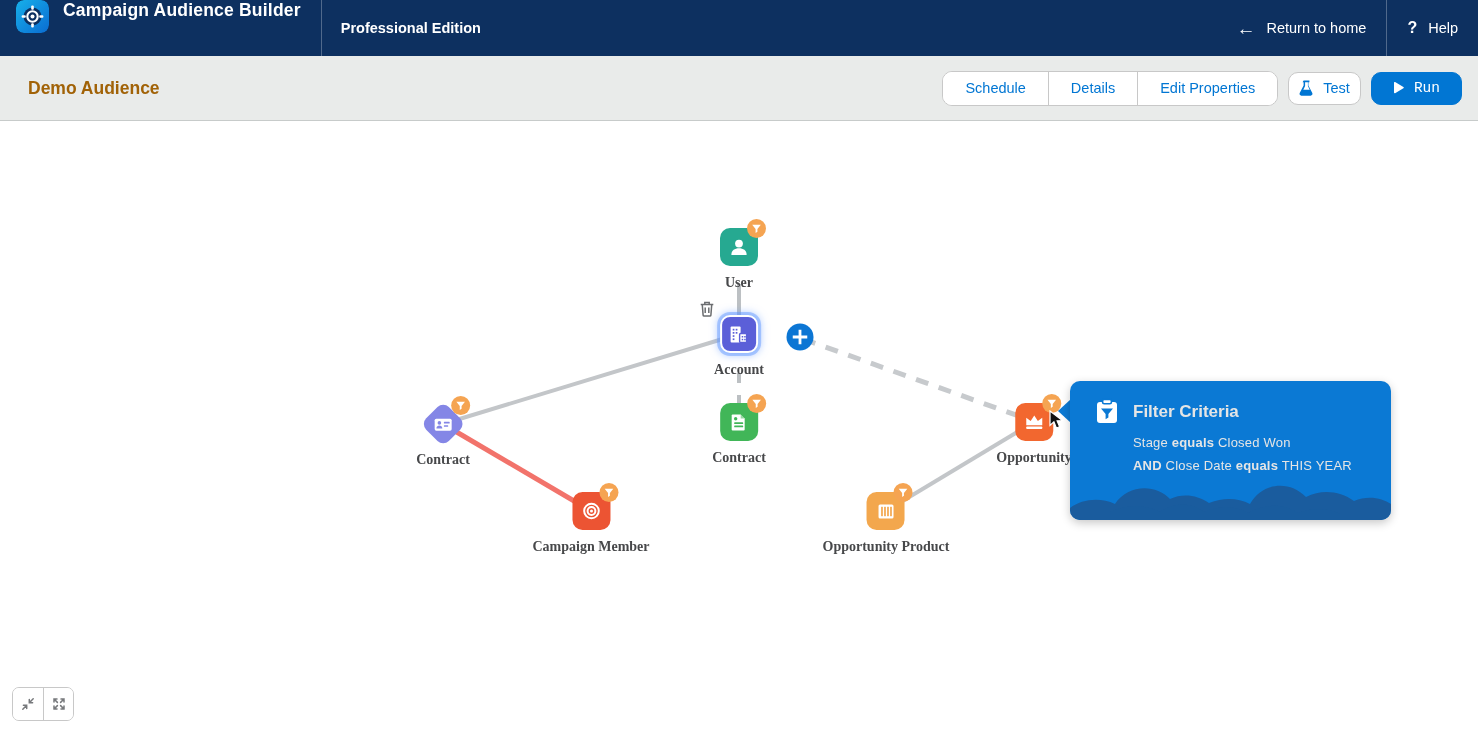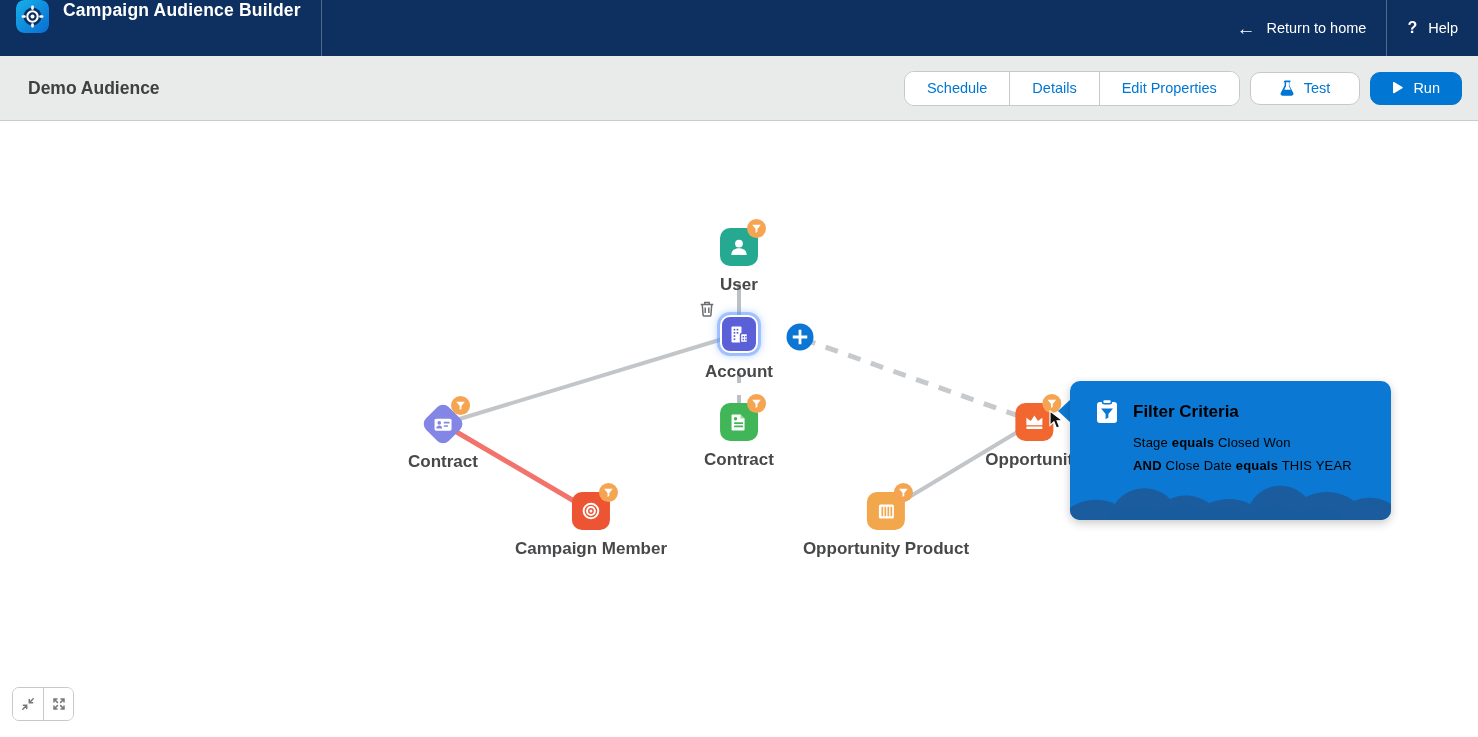--- a/index.html
+++ b/index.html
@@ -15,53 +15,53 @@
   .edition { display:flex; align-items:center; padding-left:19px; font-size:14.5px; font-weight:600; }
   .nav-spacer { flex:1; }
   .nav-right { display:flex; align-items:stretch; }
   .nav-link { display:flex; align-items:center; gap:11px; font-size:14.5px; font-weight:500; padding:0 20px; cursor:pointer; }
   .back-arrow { font-size:19px; line-height:1; }
   .help-q { font-size:16px; font-weight:700; }
 
   
   .toolbar { height:65px; background:#e9ebea; border-bottom:1px solid #c7cbca;
     display:flex; align-items:center; padding:0 16px 0 28px; }
-  .audience-title { font-size:17.5px; font-weight:700; color:#404040; }
+  .audience-title { font-size:17.5px; font-weight:700; color:#a16207; }
   .toolbar-spacer { flex:1; }
   .btn-row { display:flex; align-items:center; gap:10px; }
   .seg { display:flex; border:1px solid #c8c8c8; border-radius:10px; overflow:hidden; background:#fff; }
   .btn { height:33px; display:flex; align-items:center; justify-content:center;
     background:#fff; color:#0176d3; font-size:14.5px; font-weight:500; padding:4px 22px; cursor:pointer; white-space:nowrap; }
   .seg .btn + .btn { border-left:1px solid #c8c8c8; }
-  .btn.standalone { border:1px solid #c8c8c8; border-radius:10px; gap:9px; padding:0 29px; }
-  .btn.run { background:#0176d3; border:1px solid #0176d3; color:#fff; border-radius:10px; gap:10px; padding:0 21px; }
+  .btn.standalone { border:1px solid #c8c8c8; border-radius:10px; gap:9px; padding:0 10px; }
+  .btn.run { background:#0176d3; border:1px solid #0176d3; color:#fff; border-radius:10px; gap:10px; padding:0 21px;font-family:Liberation Mono, monospace; }
 
   
   .canvas { position:relative; width:1478px; height:616px; background:#fff; overflow:hidden; }
   #edges-svg { position:absolute; left:0; top:0; z-index:0; }
 
   .node { position:absolute; z-index:2; transform:translate(-50%,-21px);
     display:flex; flex-direction:column; align-items:center; cursor:pointer; }
   .node-icon-box { width:46px; height:42px; display:flex; align-items:center; justify-content:center; position:relative; }
   .node-icon { width:38px; height:38px; border-radius:10px; display:flex; align-items:center; justify-content:center; }
   .node.selected .node-icon { border:2px solid #fff; box-shadow:0 0 0 3px rgba(96,150,255,.45), 0 0 9px 2px rgba(96,150,255,.55); }
   .node-icon.diamond { width:32px; height:32px; border-radius:8px; transform:rotate(45deg); }
   .node-icon.diamond svg { transform:rotate(-45deg); }
   .badge { position:absolute; top:-7px; right:-4px; width:19px; height:19px; border-radius:50%;
     display:flex; align-items:center; justify-content:center; z-index:3; cursor:pointer; }
-  .node-label { margin-top:7px; font-size:17px; font-weight:700; color:#47484a; white-space:nowrap; }
+  .node-label { margin-top:7px; font-size:14px; font-weight:700; color:#47484a; white-space:nowrap;font-family:Liberation Serif, serif; }
 
   .plus-btn { position:absolute; z-index:3; width:27px; height:27px; border-radius:50%;
     display:flex; align-items:center; justify-content:center; transform:translate(-50%,-50%); cursor:pointer; }
   .trash-btn { position:absolute; z-index:3; transform:translate(-50%,-50%); cursor:pointer; line-height:0; }
 
   
   .tooltip-wrap { position:absolute; z-index:5; }
   .tooltip-body { position:relative; width:100%; height:100%; border-radius:10px; overflow:hidden;
-    color:#000000; padding:17px 24px; box-shadow:0 3px 10px rgba(0,0,0,.22); }
+    color:#e5e5e5; padding:17px 24px; box-shadow:0 3px 10px rgba(0,0,0,.22); }
   .tooltip-arrow { position:absolute; left:-12px; top:18px; width:0; height:0;
     border-top:12px solid transparent; border-bottom:12px solid transparent; }
   .tt-head { display:flex; align-items:center; gap:13px; }
   .tt-title { font-size:17px; font-weight:600; }
   .tt-lines { margin-top:10px; margin-left:39px; position:relative; z-index:2; }
   .tt-line { font-size:13px; margin-top:8px; letter-spacing:.2px; }
   .tt-line b { font-weight:700; }
   .tt-clouds { position:absolute; left:0; bottom:0; width:100%; z-index:1; line-height:0; }
 
   
@@ -90,20 +90,21 @@
       <circle cx="16.5" cy="16.5" r="5.2" fill="none" stroke="#fff" stroke-width="2.1"></circle>
       <circle cx="16.5" cy="16.5" r="2" fill="#fff"></circle>
       <rect x="15.2" y="5.6" width="2.6" height="4.2" rx="1" fill="#fff"></rect>
       <rect x="15.2" y="23.2" width="2.6" height="4.2" rx="1" fill="#fff"></rect>
       <rect x="5.6" y="15.2" width="4.2" height="2.6" rx="1" fill="#fff"></rect>
       <rect x="23.2" y="15.2" width="4.2" height="2.6" rx="1" fill="#fff"></rect>
     </svg>
     <div class="app-title">Campaign Audience Builder</div>
   </div>
   <div class="nav-sep"></div>
+  <div class="edition">Professional Edition</div>
   <div class="nav-spacer"></div>
   <div class="nav-right">
     <div class="nav-link">
       <span class="back-arrow">←</span>
       <span>Return to home</span>
     </div>
     <div class="nav-sep"></div>
     <div class="nav-link">
       <span class="help-q">?</span>
       <span>Help</span>

